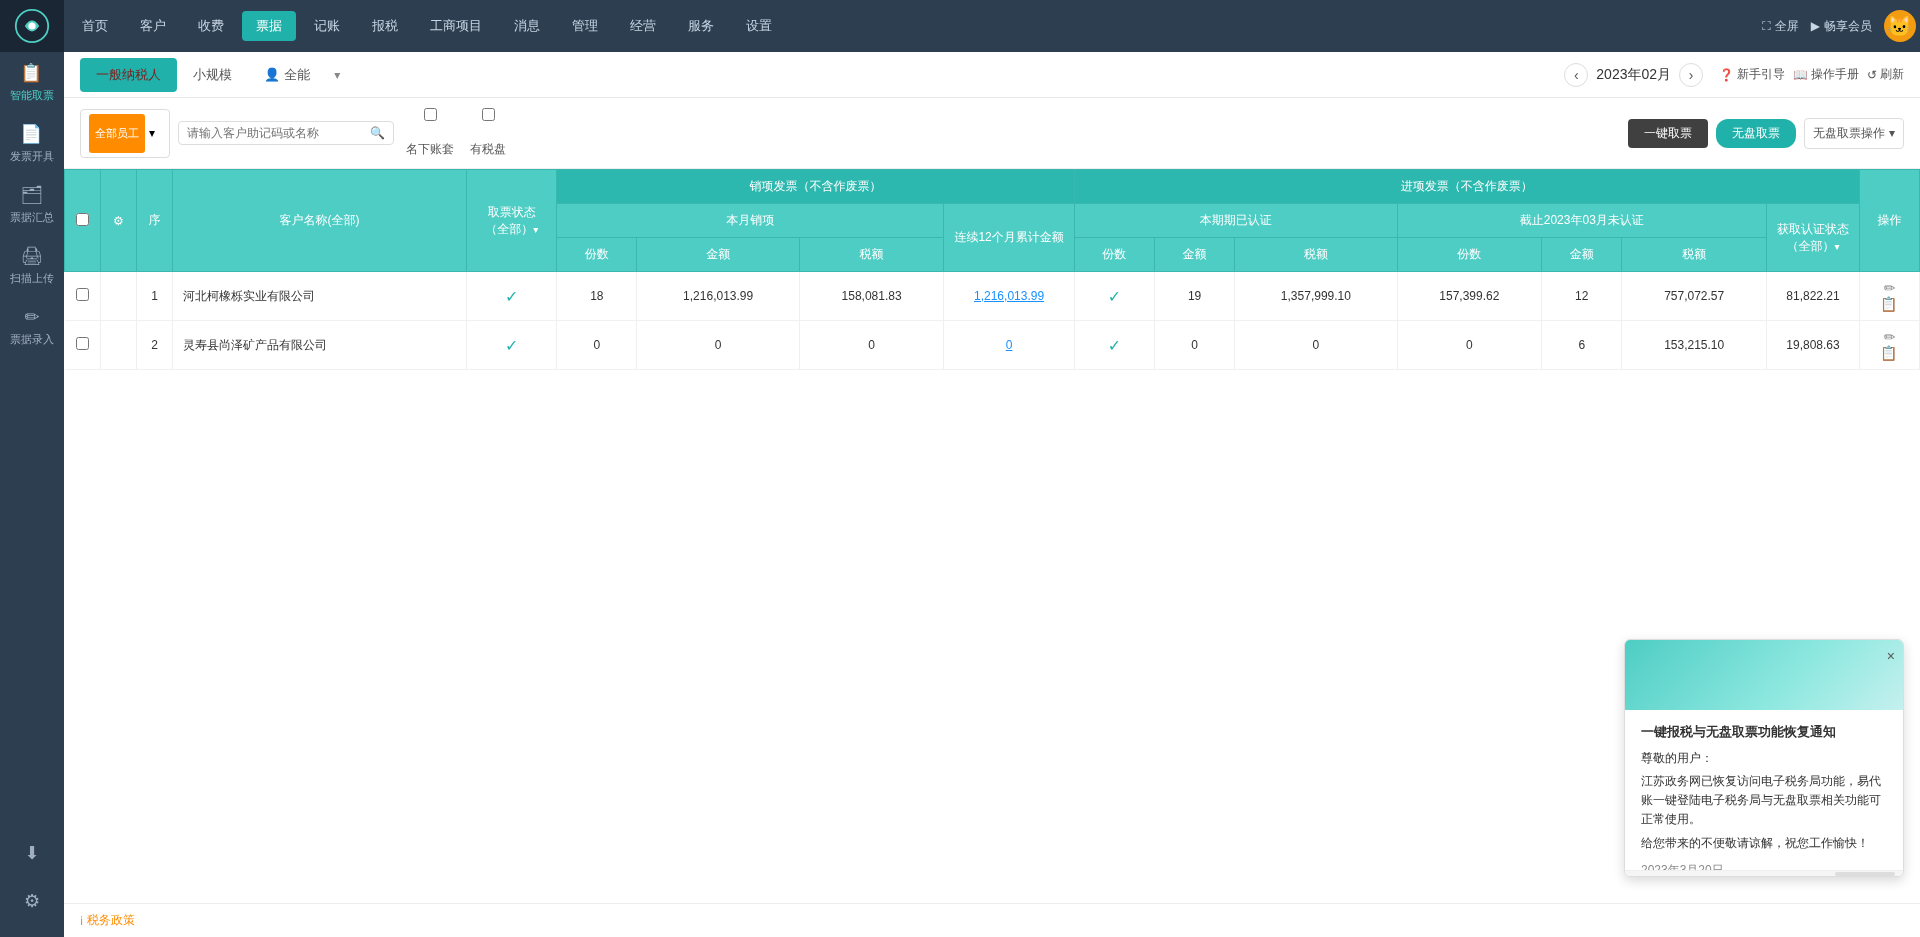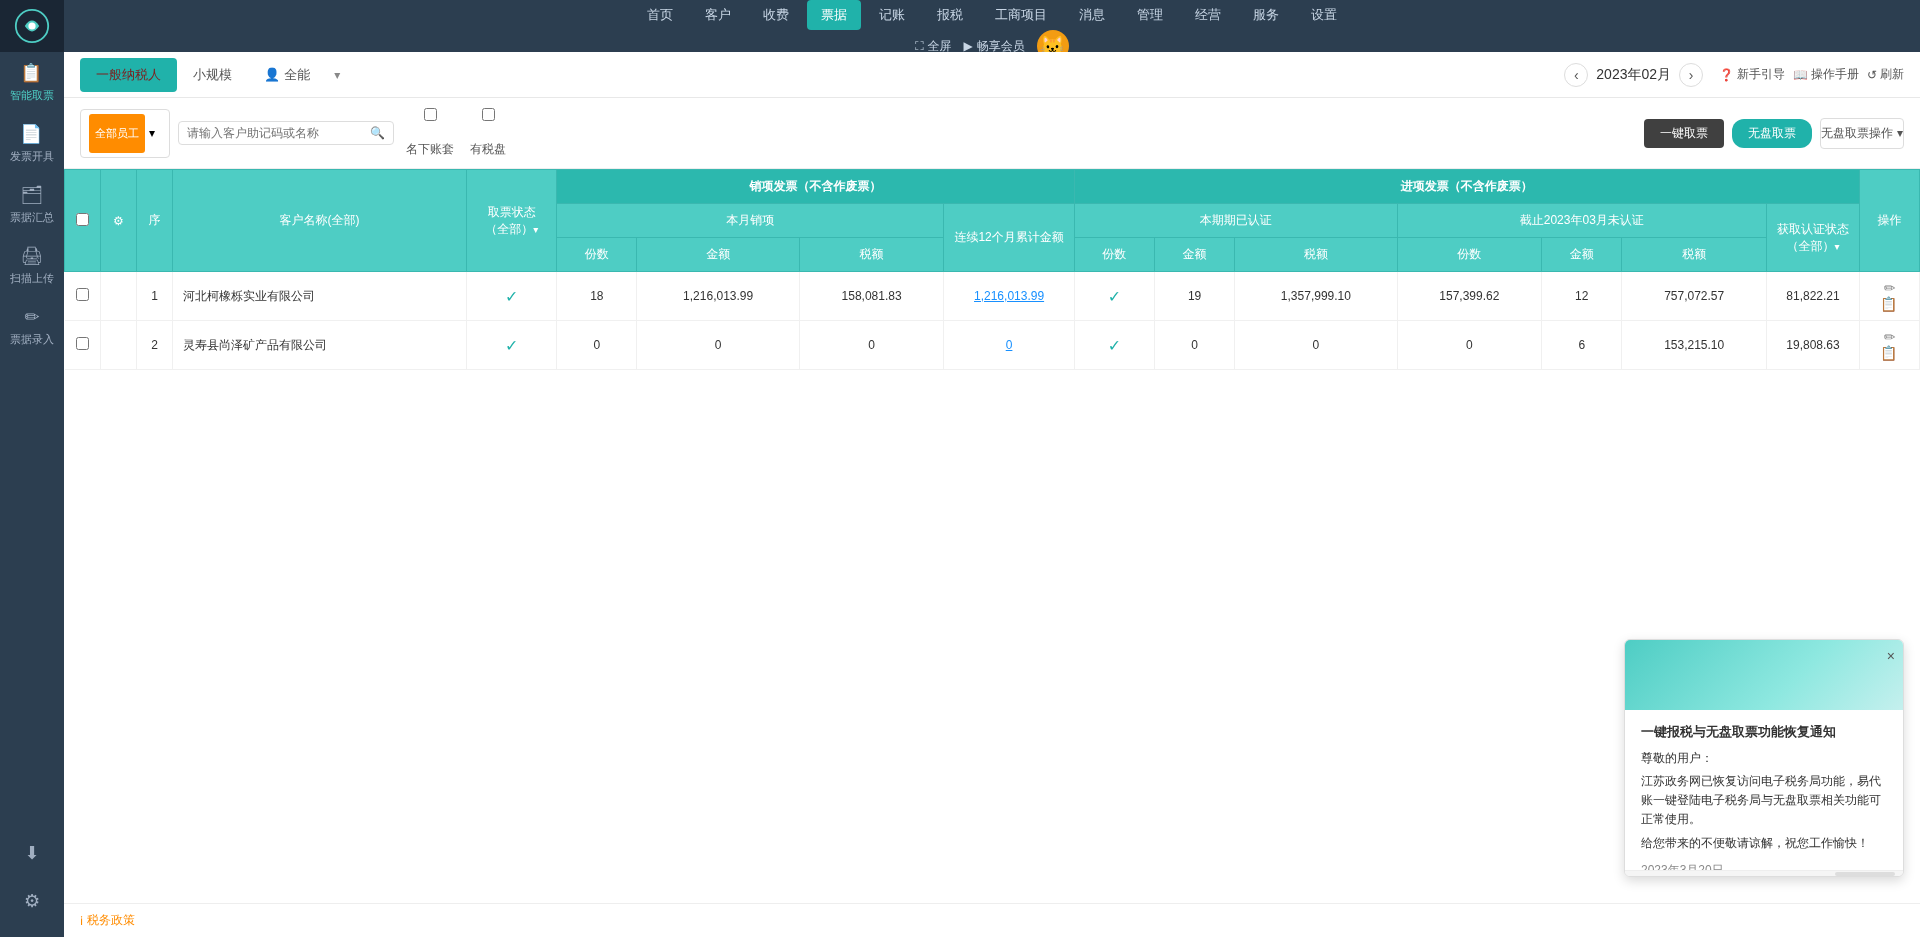--- a/index.html
+++ b/index.html
@@ -46,21 +46,20 @@
     .main-area { flex: 1; display: flex; flex-direction: column; overflow: hidden; }
 
     
     .top-nav {
       height: 52px;
       background: #2c3e50;
       display: flex;
       align-items: center;
       padding: 0 4px;
       flex-shrink: 0;
-      flex-direction: column;
     }
     .nav-items { display: flex; align-items: center; gap: 4px; flex: 1; }
     .nav-item {
       padding: 6px 14px;
       color: #c8d6e5;
       cursor: pointer;
       border-radius: 4px;
       font-size: 13px;
     }
     .nav-item.active { background: #20b2aa; color: #fff; border-radius: 4px; }
@@ -132,34 +131,34 @@
       background: #fff;
       width: 216px;
     }
     .search-box input { border: none; outline: none; font-size: 12px; flex: 1; background: transparent; }
     .checkbox-group { display: flex; align-items: center; gap: 16px; margin-left: 4px; }
     .checkbox-item { display: flex; align-items: center; gap: 20px; cursor: pointer; font-size: 12px; color: #555; flex-direction: column; }
     .checkbox-item input[type=checkbox] { cursor: pointer; }
     .toolbar-right { margin-left: auto; display: flex; align-items: center; gap: 8px; }
     .btn-primary { background: #404040; color: #fff; border: none; border-radius: 4px; padding: 6px 16px; cursor: pointer; font-size: 12px; white-space: nowrap; }
     .btn-danger { background: #20b2aa; color: #fff; border: none; border-radius: 12px; padding: 6px 16px; cursor: pointer; font-size: 12px; white-space: nowrap; }
-    .btn-outline { background: #fff; color: #555; border: 1px solid #ddd; border-radius: 4px; padding: 6px 0; cursor: pointer; font-size: 12px; display: flex; align-items: center; gap: 4px; }
+    .btn-outline { background: #fff; color: #555; border: 1px solid #ddd; border-radius: 4px; padding: 6px 8px; cursor: pointer; font-size: 12px; display: flex; align-items: center; gap: 4px; }
 
     
     .table-container { flex: 1; overflow: auto; padding: 0; background: #fff; }
     table { width: 100%; border-collapse: collapse; font-size: 12px; }
     thead { position: sticky; top: 0; z-index: 5; }
     th { background: #4ecdc4; color: #fff; padding: 8px 10px; text-align: center; font-weight: 500; border: 1px solid #3ab8b0; white-space: nowrap; }
     td { padding: 8px 10px; text-align: center; border-bottom: 1px solid #f0f0f0; border-right: 1px solid #f0f0f0; color: #333; }
     .col-name { text-align: left; }
     .link-text { color: #1890ff; text-decoration: underline; cursor: pointer; }
     .check-icon { color: #20b2aa; font-size: 16px; }
     .action-icon { color: #888; cursor: pointer; font-size: 14px; margin: 0 2px; }
     .header-row-1 th { border-bottom: 1px solid #3ab8b0; }
-    .th-span { background: #2cb8ae !important; font-weight: bold; }
+    .th-span { background: #2cb8ae !important; }
 
     
     .footer { padding: 8px 16px; background: #fff; border-top: 1px solid #eee; display: flex; align-items: center; gap: 4px; }
     .footer-link { color: #ff8c00; cursor: pointer; font-size: 12px; display: flex; align-items: center; gap: 4px; }
 
     
     .notification-popup {
       position: fixed;
       bottom: 60px;
       right: 16px;

